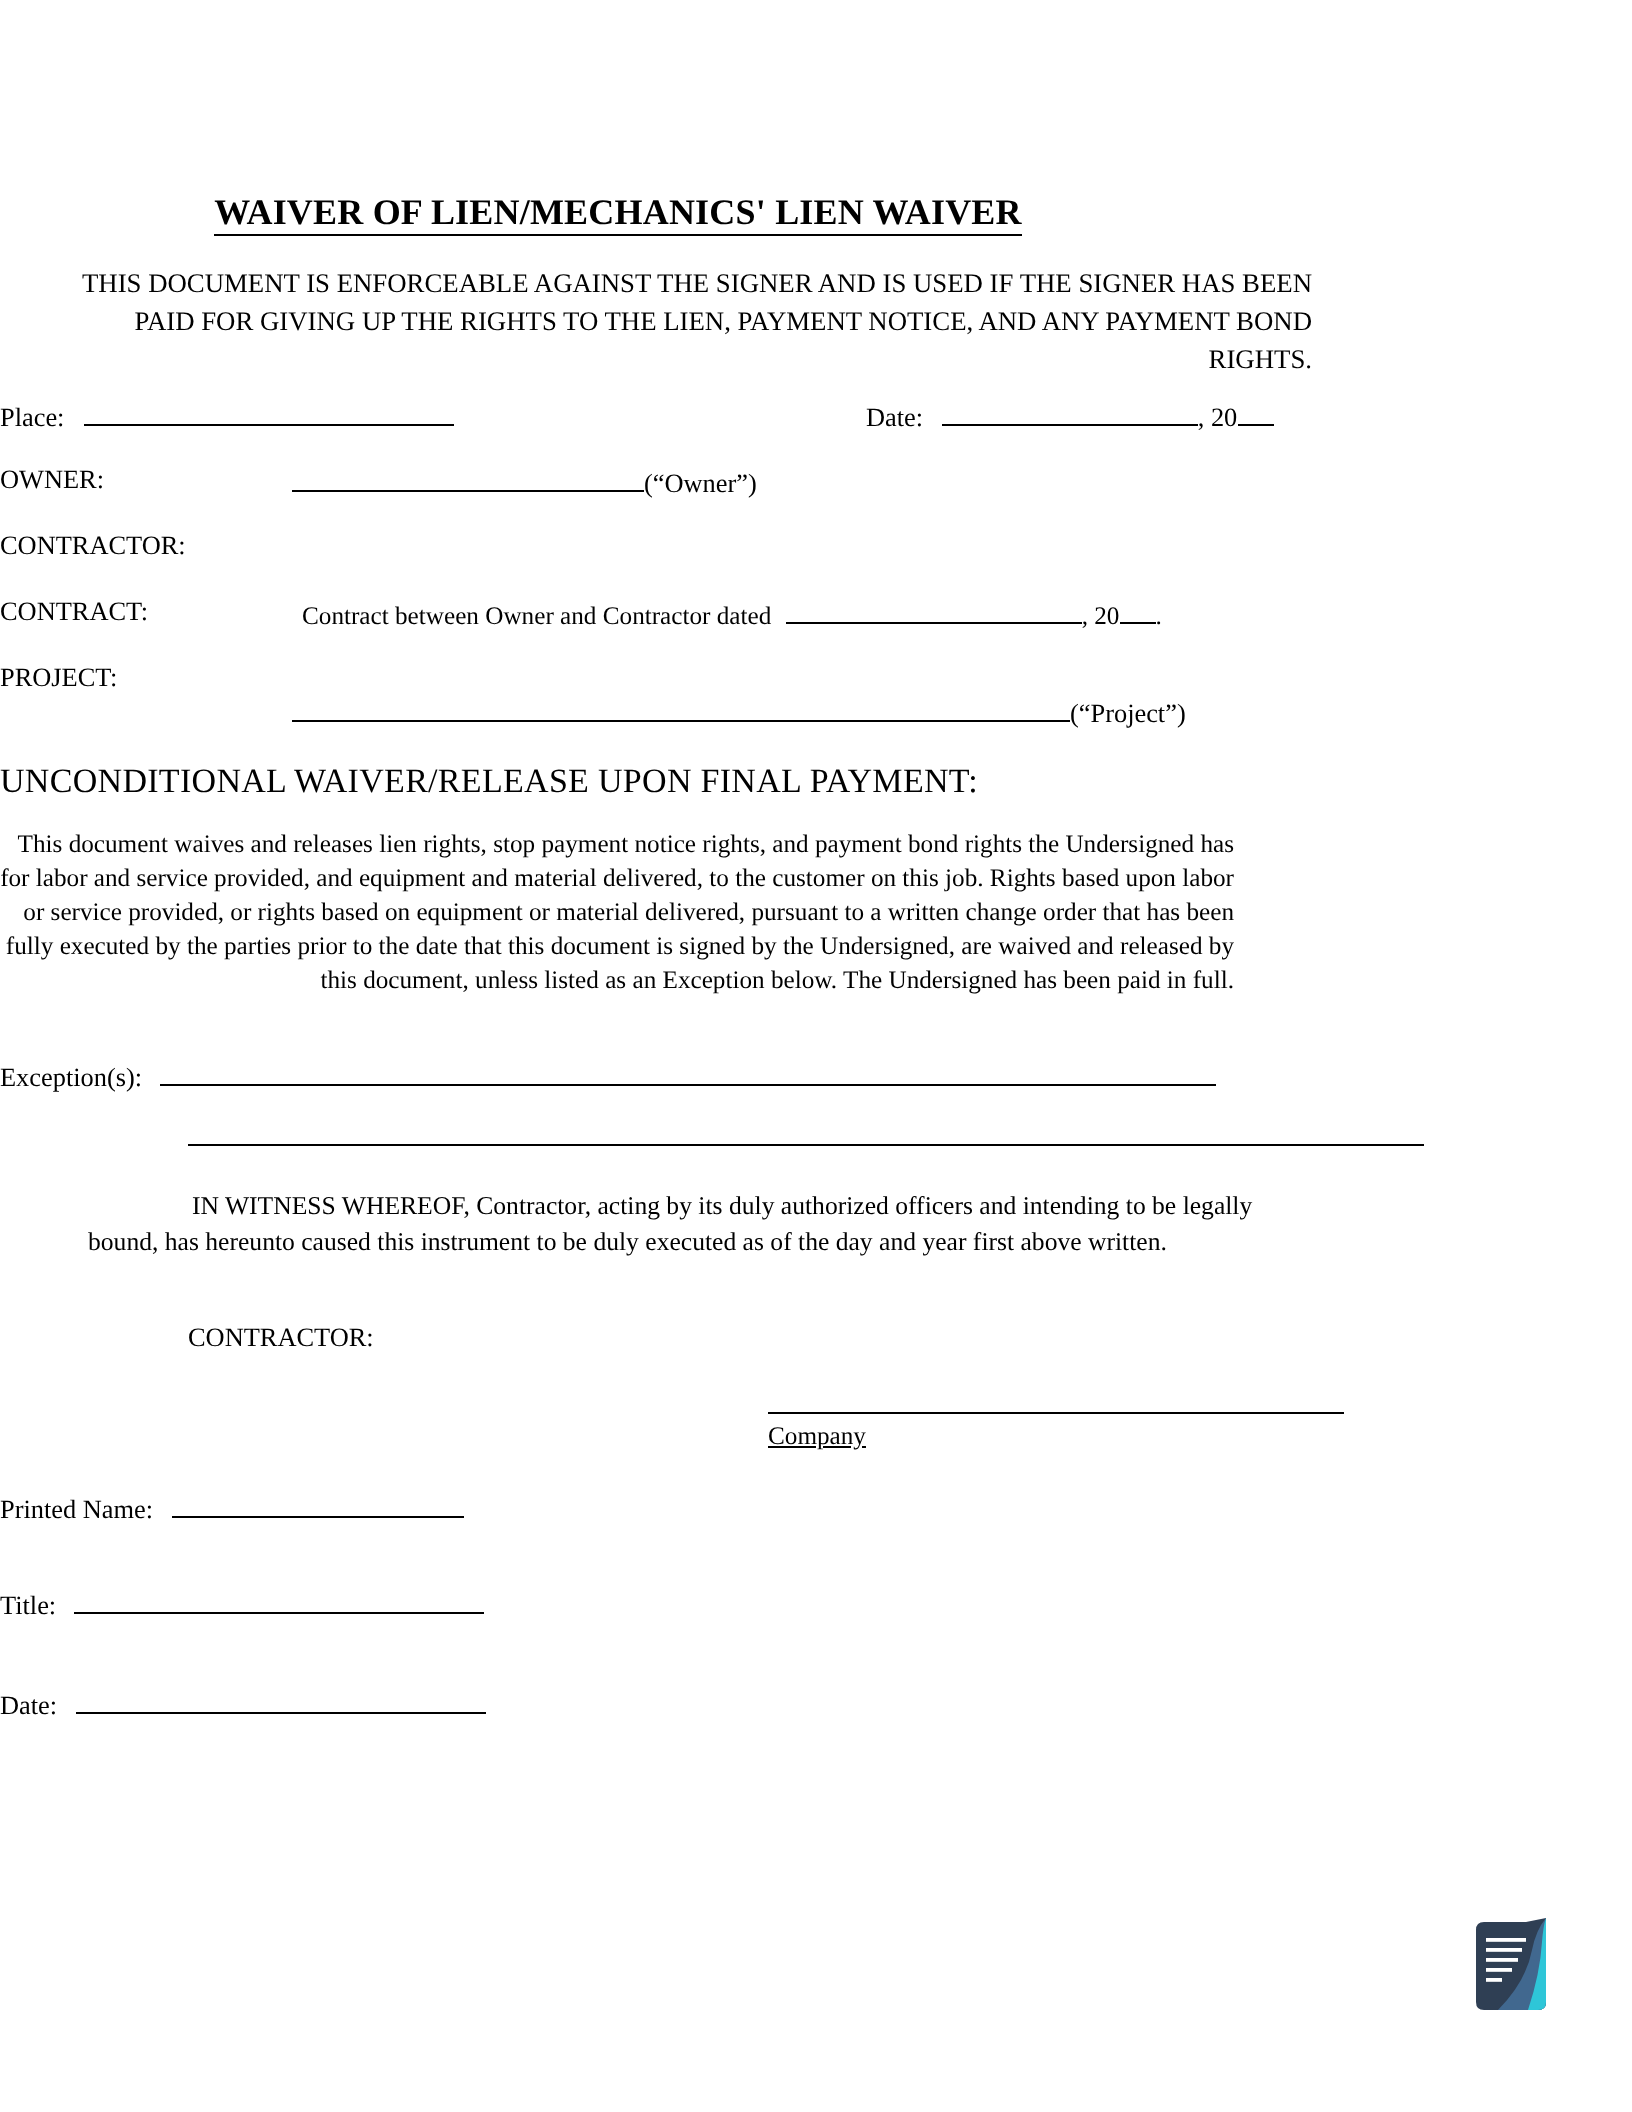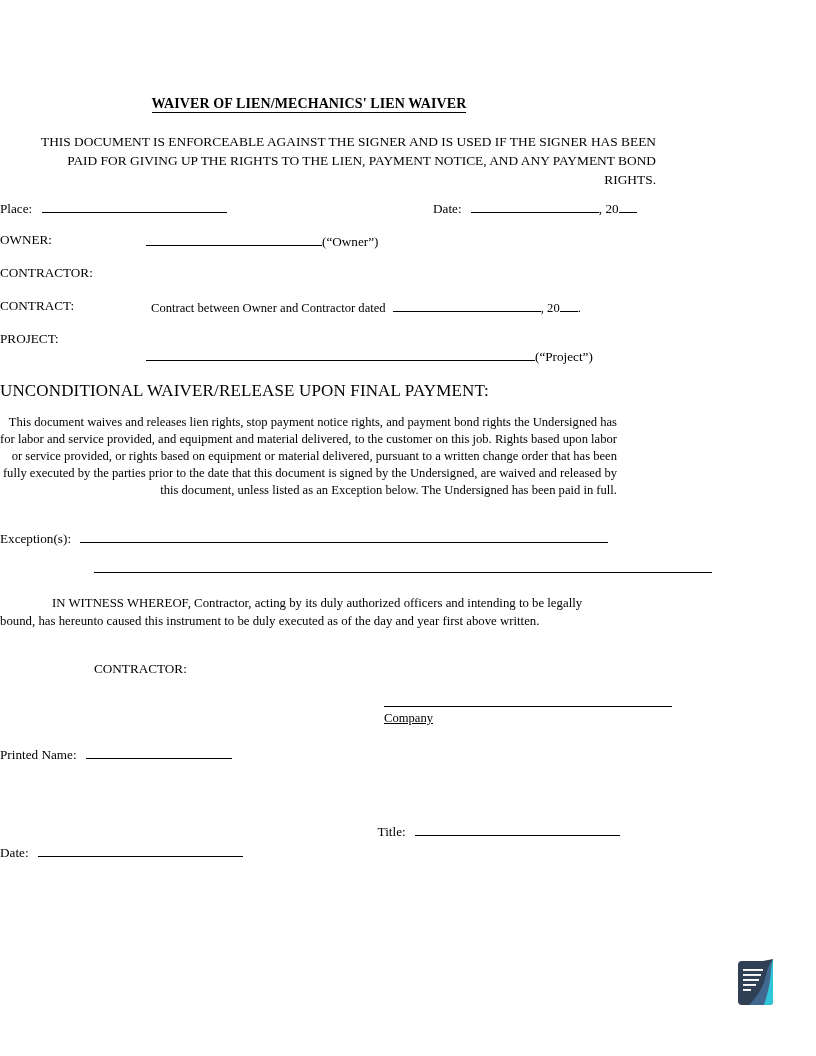--- a/index.html
+++ b/index.html
@@ -19,21 +19,21 @@
   .page {
     position: absolute;
     left: 0; top: 0;
     width: 816px;
     height: 1056px;
     background: #ffffff;
   }
 
   .doc-title {
     text-align: center;
-    font-size: 14px;
+    font-size: 18px;
     font-weight: bold;
     letter-spacing: 0.1px;
     margin: 0;
     padding: 0;
     position: absolute;
     top: 96px;
     left: 0;
     width: 618px;
   }
   .doc-title span {
@@ -104,20 +104,21 @@
   }
 
   .witness {
     position: absolute;
     left: 0;
     width: 617px;
     font-size: 12.8px;
     line-height: 17.6px;
     text-indent: 52px;
     text-align: left;
+    padding-left: 44px;
   }
 
   .sig-label {
     position: absolute;
     font-size: 13.2px;
   }
 
   .company-cap {
     position: absolute;
     font-size: 12.6px;
@@ -193,21 +194,21 @@
   <div class="sig-label" style="left:94px; top:661px;">CONTRACTOR:</div>
 
   <div class="rule" style="left:384px; top:706px; width:288px;"></div>
   <div class="company-cap" style="left:384px; top:711px;text-decoration:underline;">Company</div>
 
   <div class="row" style="top:745px;">
     <span class="lbl">Printed Name:</span>
     <span class="blank" style="width:146px; margin-left:6px;"></span>
   </div>
 
-  <div class="row" style="top:822px;text-align:right;">
+  <div class="row" style="top:793px;">
     <span class="lbl">Title:</span>
     <span class="blank" style="width:205px; margin-left:6px;"></span>
   </div>
 
   <div class="row" style="top:843px;">
     <span class="lbl">Date:</span>
     <span class="blank" style="width:205px; margin-left:6px;"></span>
   </div>
 
   <div class="logo">

